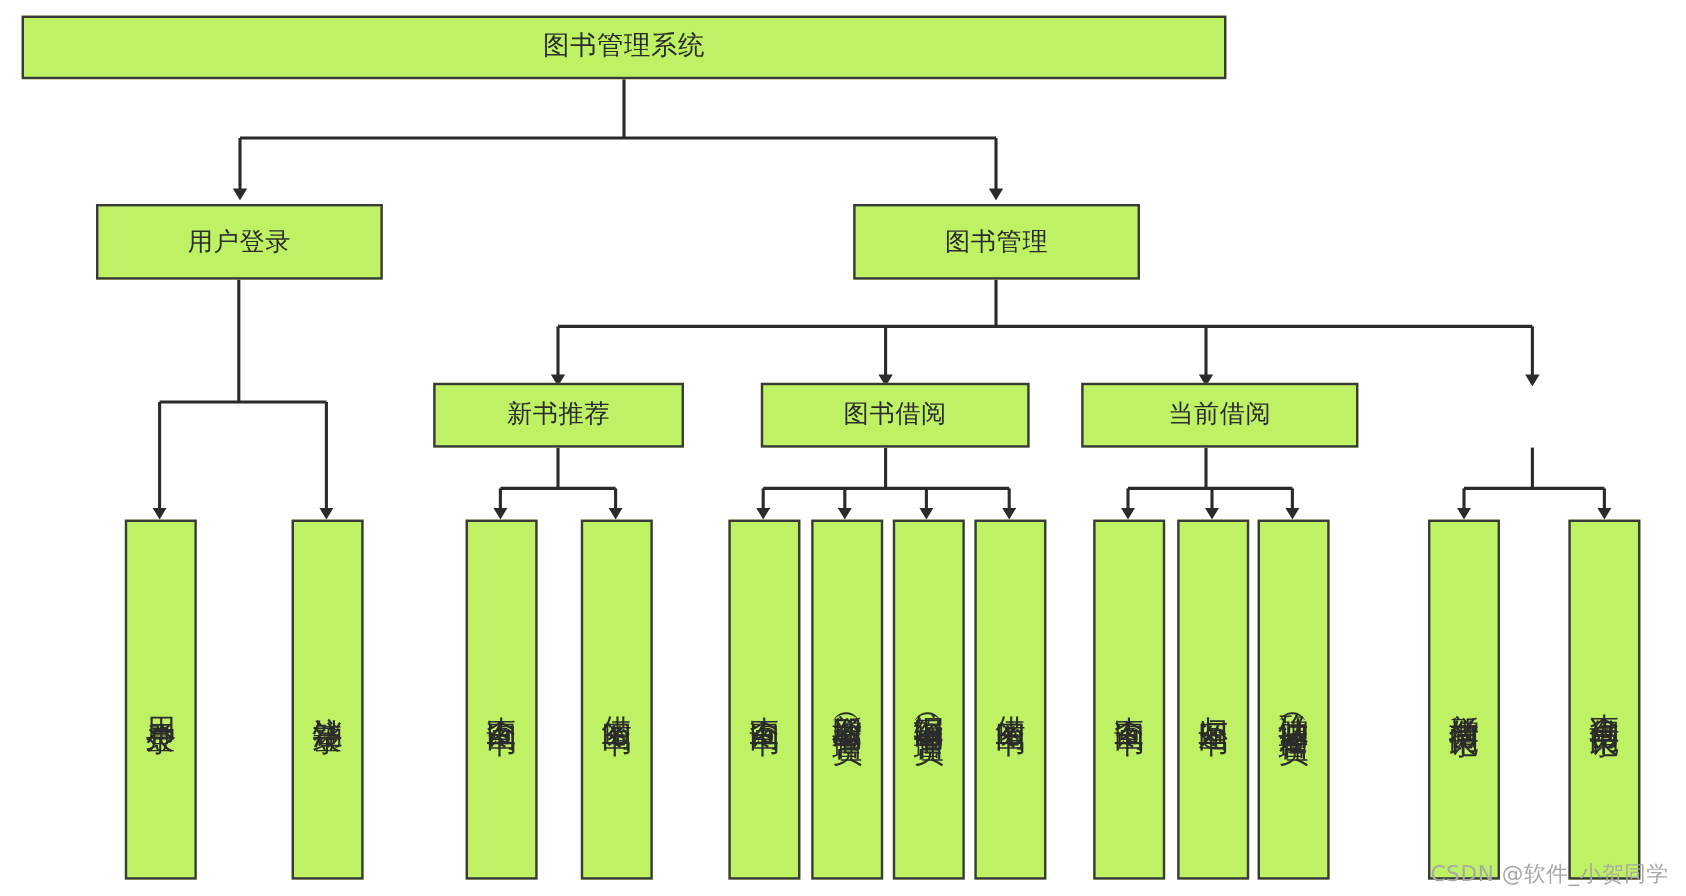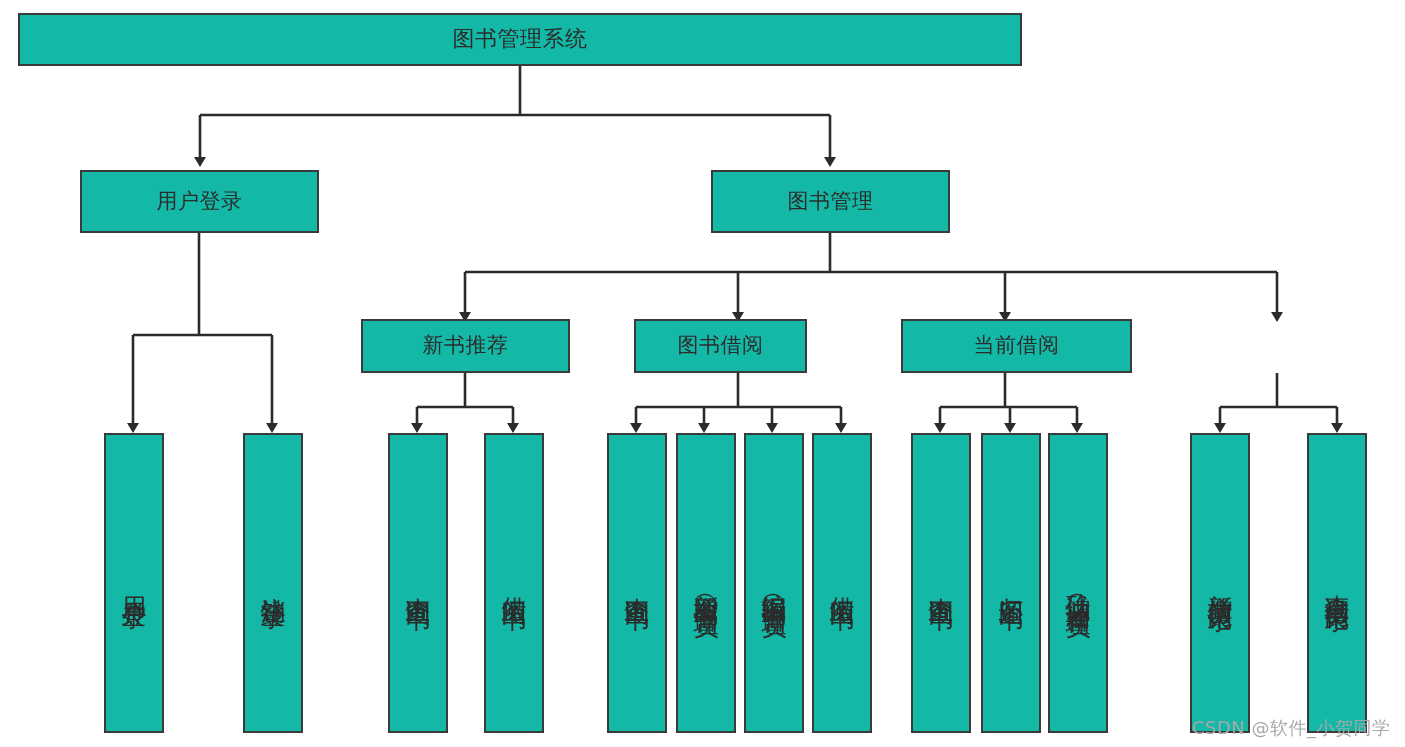--- a/index.html
+++ b/index.html
@@ -21,21 +21,21 @@
     position: absolute;
     left: 0;
     top: 0;
     width: 1405px;
     height: 747px;
     pointer-events: none;
   }
   .node {
     position: absolute;
     box-sizing: border-box;
-    background: #14b8a6;
+    background: #bef264;
     border: 2px solid #3a3a3a;
     display: flex;
     align-items: center;
     justify-content: center;
     color: #2b2b2b;
   }
   .node-label {
     display: block;
     text-align: center;
     letter-spacing: 0.5px;
@@ -143,21 +143,21 @@
   </div>
 
   <div class="node horiz" style="left:711px; top:170px; width:239px; height:63px;">
     <span class="node-label">图书管理</span>
   </div>
 
   <div class="node horiz" style="left:361px; top:319px; width:209px; height:54px;">
     <span class="node-label">新书推荐</span>
   </div>
 
-  <div class="node horiz" style="left:634px; top:319px; width:173px; height:54px;">
+  <div class="node horiz" style="left:634px; top:319px; width:224px; height:54px;">
     <span class="node-label">图书借阅</span>
   </div>
 
   <div class="node horiz" style="left:901px; top:319px; width:231px; height:54px;">
     <span class="node-label">当前借阅</span>
   </div>
 
 
   <div class="node vert" style="left:104px; top:433px; width:60px; height:300px;">
     <span class="node-label">用户登录</span>

